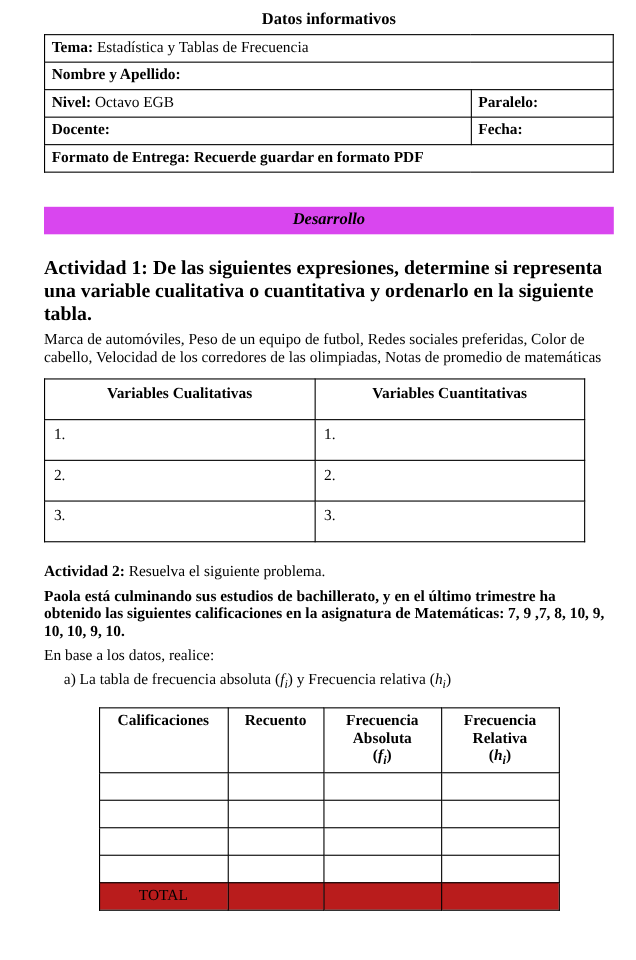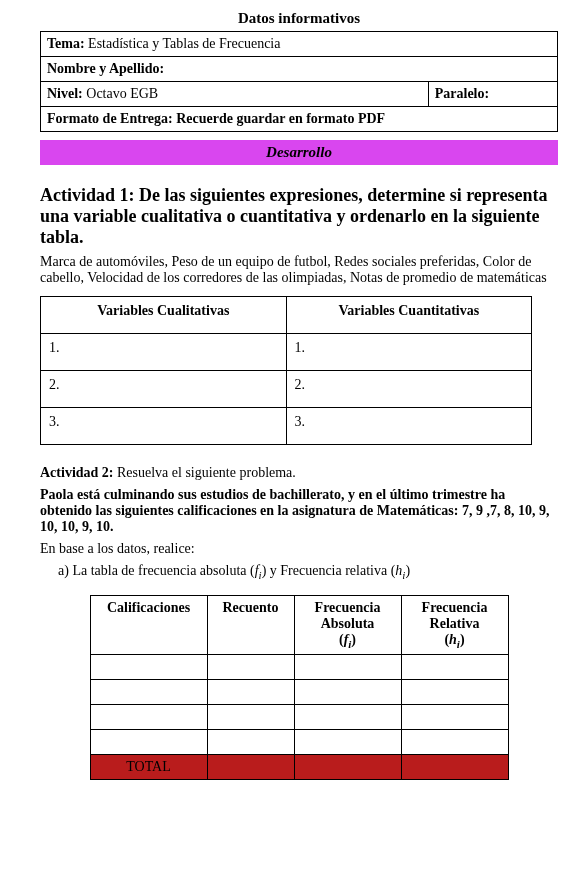--- a/index.html
+++ b/index.html
@@ -14,21 +14,21 @@
   }
   .section-title {
     text-align: center;
     font-weight: bold;
     font-size: 15px;
     margin-bottom: 4px;
   }
   table.info-table {
     border-collapse: collapse;
     width: 100%;
-    margin-bottom: 8px;
+    margin-bottom: 31px;
   }
   table.info-table td {
     border: 1px solid #000;
     padding: 4px 6px;
     font-size: 14px;
     vertical-align: top;
   }
   .bold { font-weight: bold; }
   .dev-header {
     background: #d946ef;
@@ -94,20 +94,24 @@
   </tr>
   <tr>
     <td colspan="2"><span class="bold">Nombre y Apellido:</span></td>
   </tr>
   <tr>
     <td style="width:75%">
       <span class="bold">Nivel:</span>
       <span>Octavo EGB</span>
     </td>
     <td><span class="bold">Paralelo:</span></td>
+  </tr>
+  <tr>
+    <td><span class="bold">Docente:</span></td>
+    <td><span class="bold">Fecha:</span></td>
   </tr>
   <tr>
     <td colspan="2"><span class="bold">Formato de Entrega: Recuerde guardar en formato PDF</span></td>
   </tr>
 </tbody>
   </table>
 
 <div class="dev-header">Desarrollo</div>
 
 <div class="activity-title">Actividad 1: De las siguientes expresiones, determine si representa una variable cualitativa o cuantitativa y ordenarlo en la siguiente tabla.</div>

